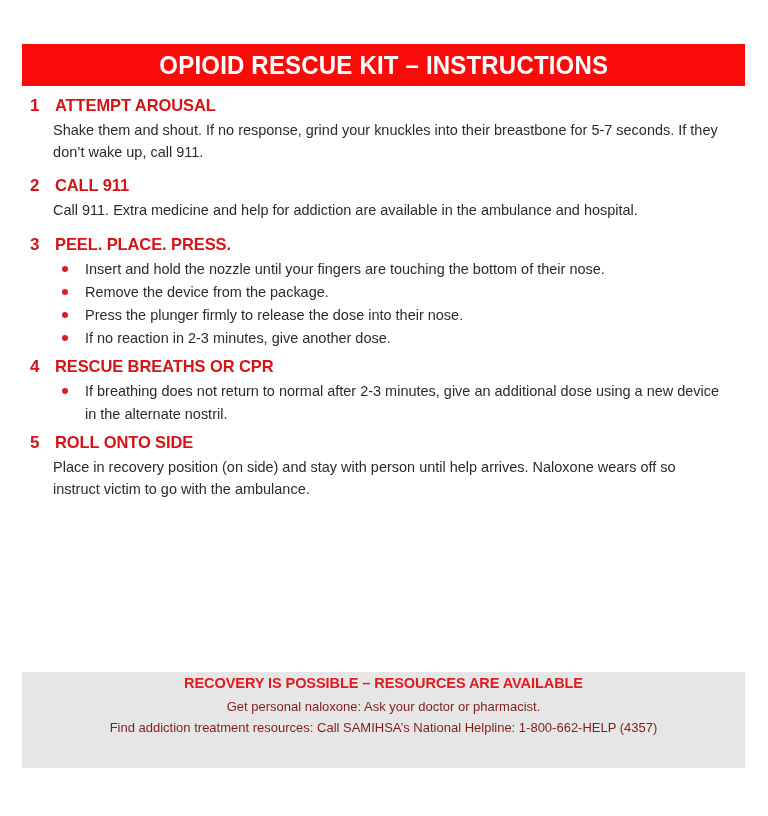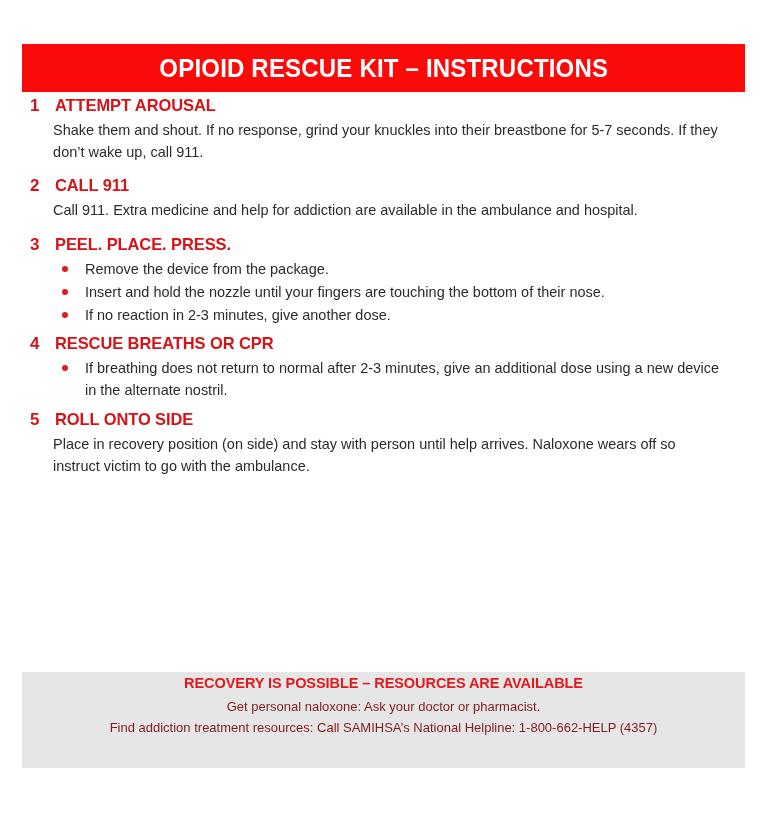--- a/index.html
+++ b/index.html
@@ -22,21 +22,21 @@
     position: relative;
     box-sizing: border-box;
   }
 
   
   .banner {
     position: absolute;
     left: 22px;
     top: 44px;
     width: 723px;
-    height: 48px;
+    height: 42px;
     background: #FA0A08;
     display: flex;
     align-items: center;
     justify-content: center;
   }
   .banner-title {
     color: #ffffff;
     font-family: "Liberation Sans", sans-serif;
     font-weight: bold;
     font-size: 25px;
@@ -187,25 +187,29 @@
     <div class="gap-md"></div>
 
     <div class="section">
       <div class="sec-head">
         <span class="sec-num">3</span>
         <span class="sec-title">PEEL. PLACE. PRESS.</span>
       </div>
       <ul class="bullets">
         <li>
           <span class="bullet-dot"></span>
+          <span class="li-text">Insert and hold the nozzle until your fingers are touching the bottom of their nose.</span>
+        </li>
+        <li>
+          <span class="bullet-dot"></span>
           <span class="li-text">Remove the device from the package.</span>
         </li>
         <li>
           <span class="bullet-dot"></span>
-          <span class="li-text">Insert and hold the nozzle until your fingers are touching the bottom of their nose.</span>
+          <span class="li-text">Press the plunger firmly to release the dose into their nose.</span>
         </li>
         <li>
           <span class="bullet-dot"></span>
           <span class="li-text">If no reaction in 2-3 minutes, give another dose.</span>
         </li>
       </ul>
     </div>
 
     <div class="gap-sm"></div>
 

